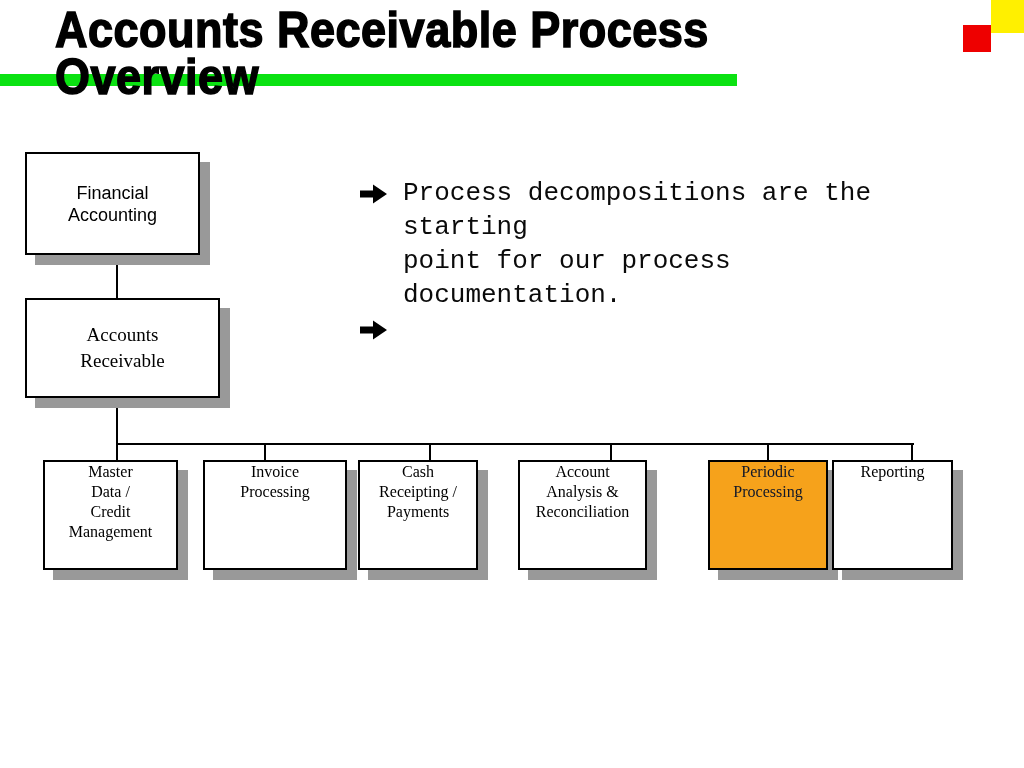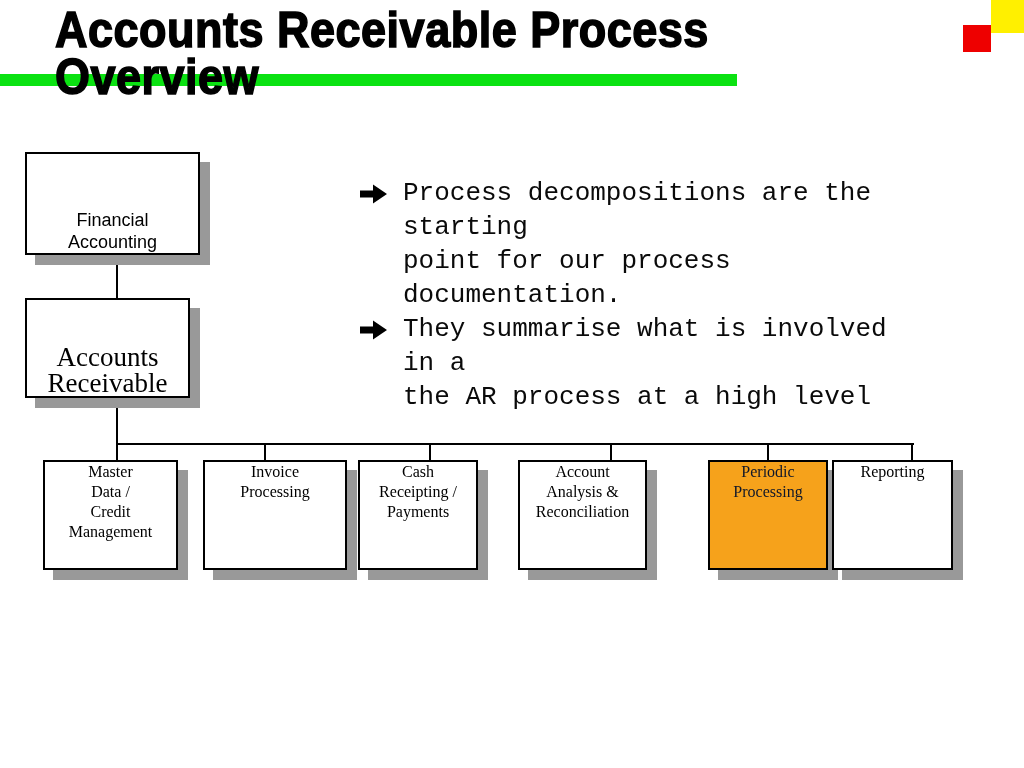--- a/index.html
+++ b/index.html
@@ -34,26 +34,26 @@
     color:#0a0a0a;white-space:pre-line;
   }
 
   
   .box{
     position:absolute;background:#fff;border:2px solid #000;box-sizing:border-box;
     box-shadow:10px 10px 0 #999999;text-align:center;
     font-family:"Liberation Serif",serif;color:#000;
   }
   .box .label{white-space:pre-line;display:block;width:100%}
-  .vcenter{display:flex;align-items:flex-end;justify-content:center}
+  .vcenter{display:flex;align-items:center;justify-content:center}
 
   #fa-box{left:25px;top:152px;width:175px;height:103px;
     font-family:"Liberation Sans",sans-serif;font-size:18px;line-height:22px}
-  #ar-box{left:25px;top:298px;width:165px;height:100px;
-    font-size:27px;line-height:26px}
+  #ar-box{left:25px;top:298px;width:195px;height:100px;
+    font-size:19px;line-height:26px}
 
   .child{top:460px;height:110px;font-size:16px;line-height:20px;}
   #child-1{left:43px;width:135px}
   #child-2{left:203px;width:144px}
   #child-3{left:358px;width:120px}
   #child-4{left:518px;width:129px}
   #child-5{left:708px;width:120px;background:#f6a21b;color:#0f172a}
   #child-6{left:832px;width:121px}
 
   
@@ -88,22 +88,20 @@
     </span>
     <span class="btext">Process decompositions are the starting
 point for our process documentation.</span>
   </div>
   <div class="bullet">
     <span class="arrow">
       <svg width="27" height="24" viewBox="0 0 27 24" aria-hidden="true">
         <path d="M0 8.5 h13 V2.5 L27 12 L13 21.5 v-6 H0 z" fill="#000"></path>
       </svg>
     </span>
-    <span class="btext">They summarise what is involved in a
-the AR process at a high level</span>
   </div>
 </div>
 
 <div class="line" id="conn-v1"></div>
 <div class="line" id="conn-v2"></div>
 <div class="line" id="conn-h"></div>
 <div class="line stub" id="stub-1"></div>
 <div class="line stub" id="stub-2"></div>
 <div class="line stub" id="stub-3"></div>
 <div class="line stub" id="stub-4"></div>

